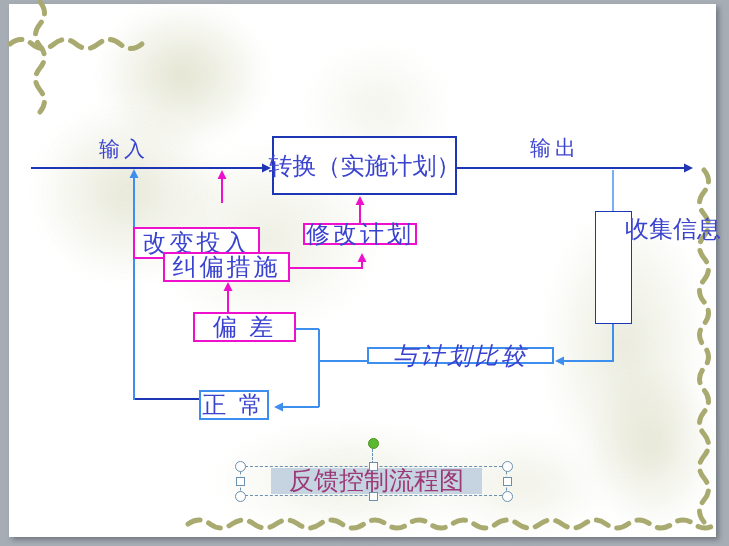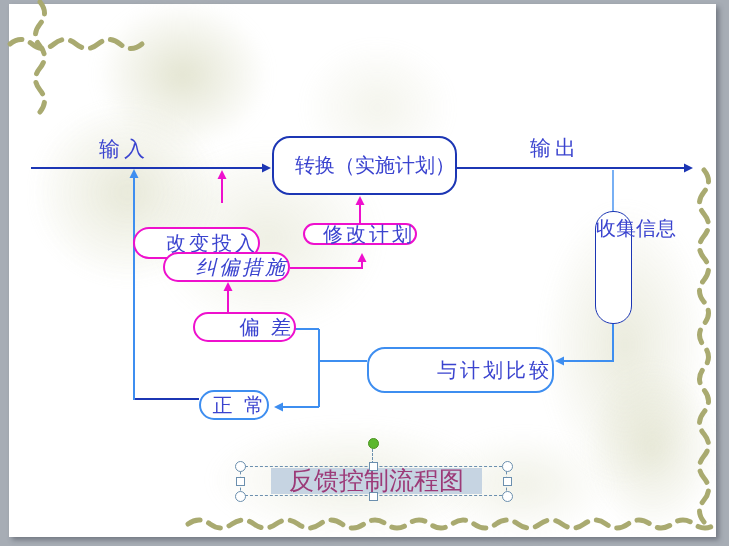--- a/index.html
+++ b/index.html
@@ -18,30 +18,30 @@
   svg.overlay{position:absolute;left:0;top:0;pointer-events:none;}
   .sd{stroke:var(--darkblue);stroke-width:2;fill:none;}
   .sl{stroke:var(--lightblue);stroke-width:2;fill:none;}
   .slt{stroke:var(--lightblue);stroke-width:1.4;fill:none;}
   .sm{stroke:var(--magenta);stroke-width:2;fill:none;}
   .fd{fill:var(--darkblue);stroke:none;}
   .fl{fill:var(--lightblue);stroke:none;}
   .fm{fill:var(--magenta);stroke:none;}
   .ribbon{stroke:var(--olive);stroke-width:5;fill:none;stroke-linecap:round;stroke-dasharray:13 9;}
   .fbox{
-    position:absolute;display:flex;align-items:center;justify-content:flex-end;
-    background:#ffffff;color:var(--textblue);font-size:20px;letter-spacing:3px;
-    box-sizing:border-box;white-space:nowrap;border-radius:18px;
+    position:absolute;display:flex;align-items:center;justify-content:center;
+    background:#ffffff;color:var(--textblue);font-size:24px;letter-spacing:3px;
+    box-sizing:border-box;white-space:nowrap;
   }
   .b-dark{border:2px solid var(--darkblue);}
   .b-magenta{border:2px solid var(--magenta);}
   .b-light{border:2px solid var(--lightblue);}
   .ls0{letter-spacing:0;}
   .vert{display:block;text-align:center;line-height:27px;padding-top:3px;
-        word-break:break-all;letter-spacing:0;border-width:1.5px;}
+        word-break:break-all;letter-spacing:0;border-width:1.5px;padding-left:29px;}
   .flabel{position:absolute;color:var(--textblue);font-size:21px;letter-spacing:4px;white-space:nowrap;}
   .titlebox{position:absolute;left:240px;top:466px;width:267px;height:30px;
             border:1.5px dashed var(--handle);box-sizing:border-box;}
   .title-hl{position:absolute;left:271px;top:468px;width:211px;height:26px;
             background:var(--selection);}
   .title-text{position:absolute;left:271px;top:467px;width:211px;height:28px;
             font-family:"DejaVu Serif",serif;font-size:25px;line-height:28px;
             text-align:center;color:var(--titlepink);white-space:nowrap;}
   .h-circle{position:absolute;width:11px;height:11px;border:1.5px solid var(--handle);
             background:#fff;border-radius:50%;box-sizing:border-box;}
@@ -121,31 +121,31 @@
 
 <div class="flabel" style="left:99px;top:135px;">输入</div>
 <div class="flabel" style="left:530px;top:134px;">输出</div>
 
 <div class="fbox b-dark ls0" style="left:272px;top:136px;width:185px;height:59px;">
   <span>转换（实施计划）</span>
 </div>
 <div class="fbox b-magenta" style="left:133px;top:203px;width:127px;height:32px;margin-top:24px;">
   <span>改变投入</span>
 </div>
-<div class="fbox b-magenta" style="left:163px;top:252px;width:127px;height:30px;font-style:italic;">
+<div class="fbox b-magenta" style="left:163px;top:252px;width:127px;height:30px;">
   <span>纠偏措施</span>
 </div>
 <div class="fbox b-magenta" style="left:303px;top:223px;width:114px;height:22px;">
   <span>修改计划</span>
 </div>
 <div class="fbox b-magenta" style="left:193px;top:312px;width:103px;height:30px;">
   <span>偏 差</span>
 </div>
 <div class="fbox b-dark vert" style="left:595px;top:211px;width:37px;height:113px;">收集信息</div>
-<div class="fbox b-light" style="left:367px;top:347px;width:187px;height:46px;">
+<div class="fbox b-light" style="left:367px;top:347px;width:187px;height:17px;font-style:italic;">
   <span>与计划比较</span>
 </div>
 <div class="fbox b-light" style="left:199px;top:390px;width:70px;height:30px;">
   <span>正 常</span>
 </div>
 
 <div class="title-hl"></div>
 <div class="titlebox"></div>
 <div class="title-text">反馈控制流程图</div>
 

